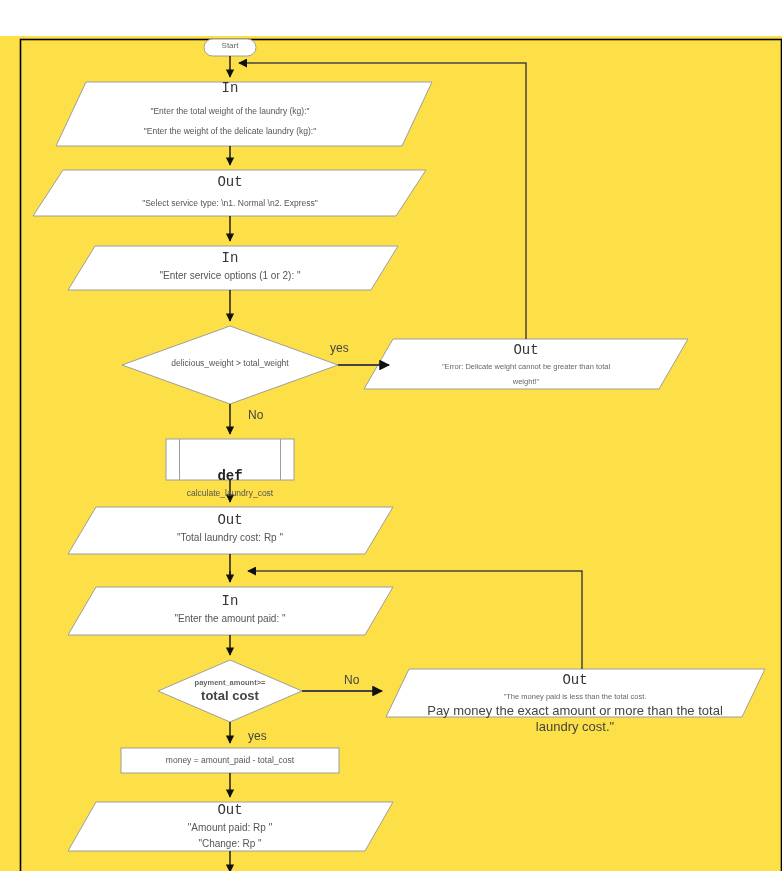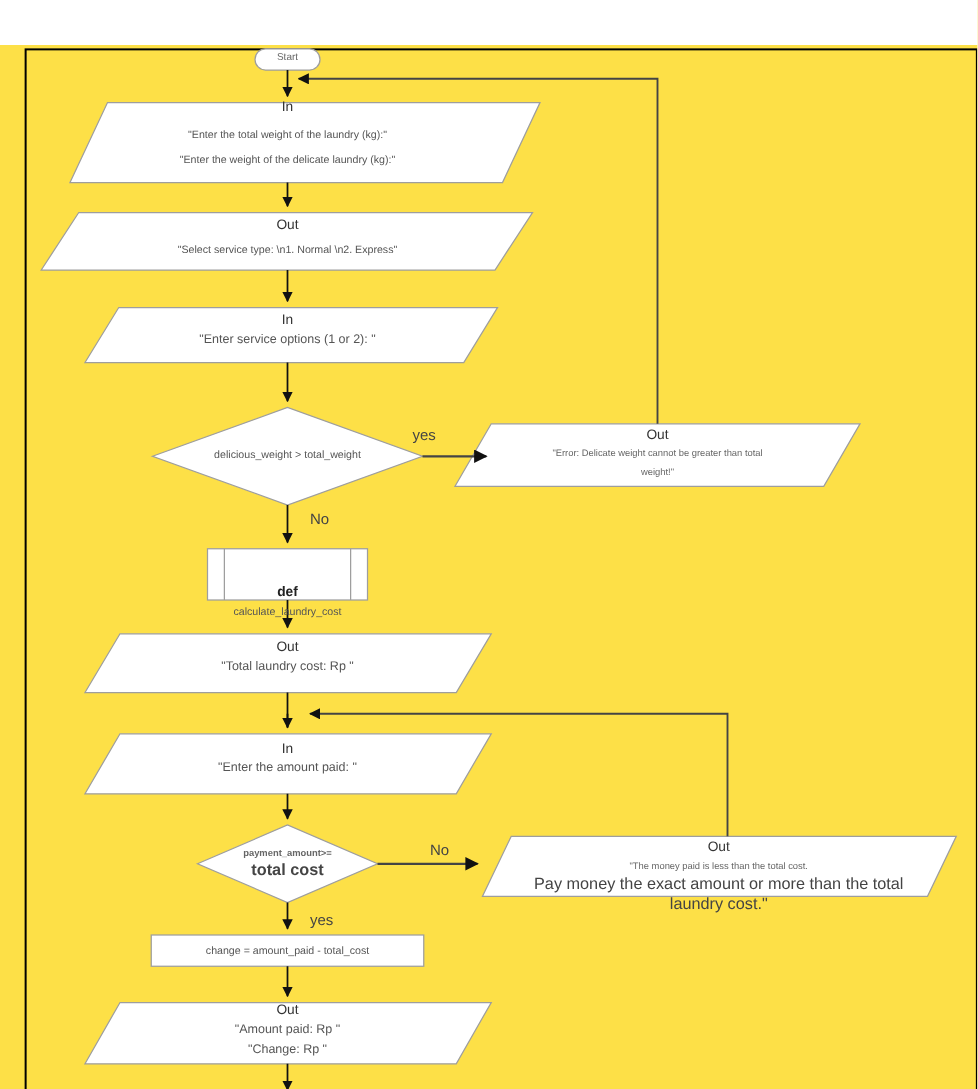--- a/index.html
+++ b/index.html
@@ -27,25 +27,26 @@
     height: 871px;
   }
   .node-label {
     position: absolute;
     text-align: center;
     line-height: 1.25;
     pointer-events: none;
     color: #555555;
   }
   .hdr {
-    font-size: 11px;
+    font-size: 14px;
     color: #333333;
     font-weight: 400;
     display: block;
     margin-bottom: 2px;
+    font-family: Liberation Mono, monospace;
   }
   .hdr-bold {
     font-weight: bold;
     color: #222222;
   }
   .body-xs { font-size: 7.5px; display: block; color: #666666; }
   .body-sm { font-size: 8.5px; display: block; color: #555555; }
   .body-md { font-size: 10px; display: block; color: #555555; }
   .body-lg { font-size: 13px; display: block; color: #444444; }
   .term-label {
@@ -183,21 +184,21 @@
   <div class="edge-label" style="left:344px; top:637px;">No</div>
   <div class="edge-label" style="left:248px; top:693px;">yes</div>
 
   <div class="node-label" style="left:415px; top:636px; width:320px;">
     <span class="hdr">Out</span>
     <span class="body-xs" style="margin-top:1px;">"The money paid is less than the total cost.</span>
     <span class="body-lg" style="margin-top:2px;">Pay money the exact amount or more than the total laundry cost."</span>
   </div>
 
   <div class="node-label" style="left:121px; top:719px; width:218px;">
-    <span class="body-sm">change = amount_paid - total_cost</span>
+    <span class="body-sm">money = amount_paid - total_cost</span>
   </div>
 
   <div class="node-label" style="left:105px; top:766px; width:250px;">
     <span class="hdr">Out</span>
     <span class="body-md" style="margin-top:2px;">"Amount paid: Rp "</span>
     <span class="body-md" style="margin-top:4px;">"Change: Rp "</span>
   </div>
 
   <div class="node-label term-label" style="left:202px; top:843px; width:56px;">Express</div>
 

